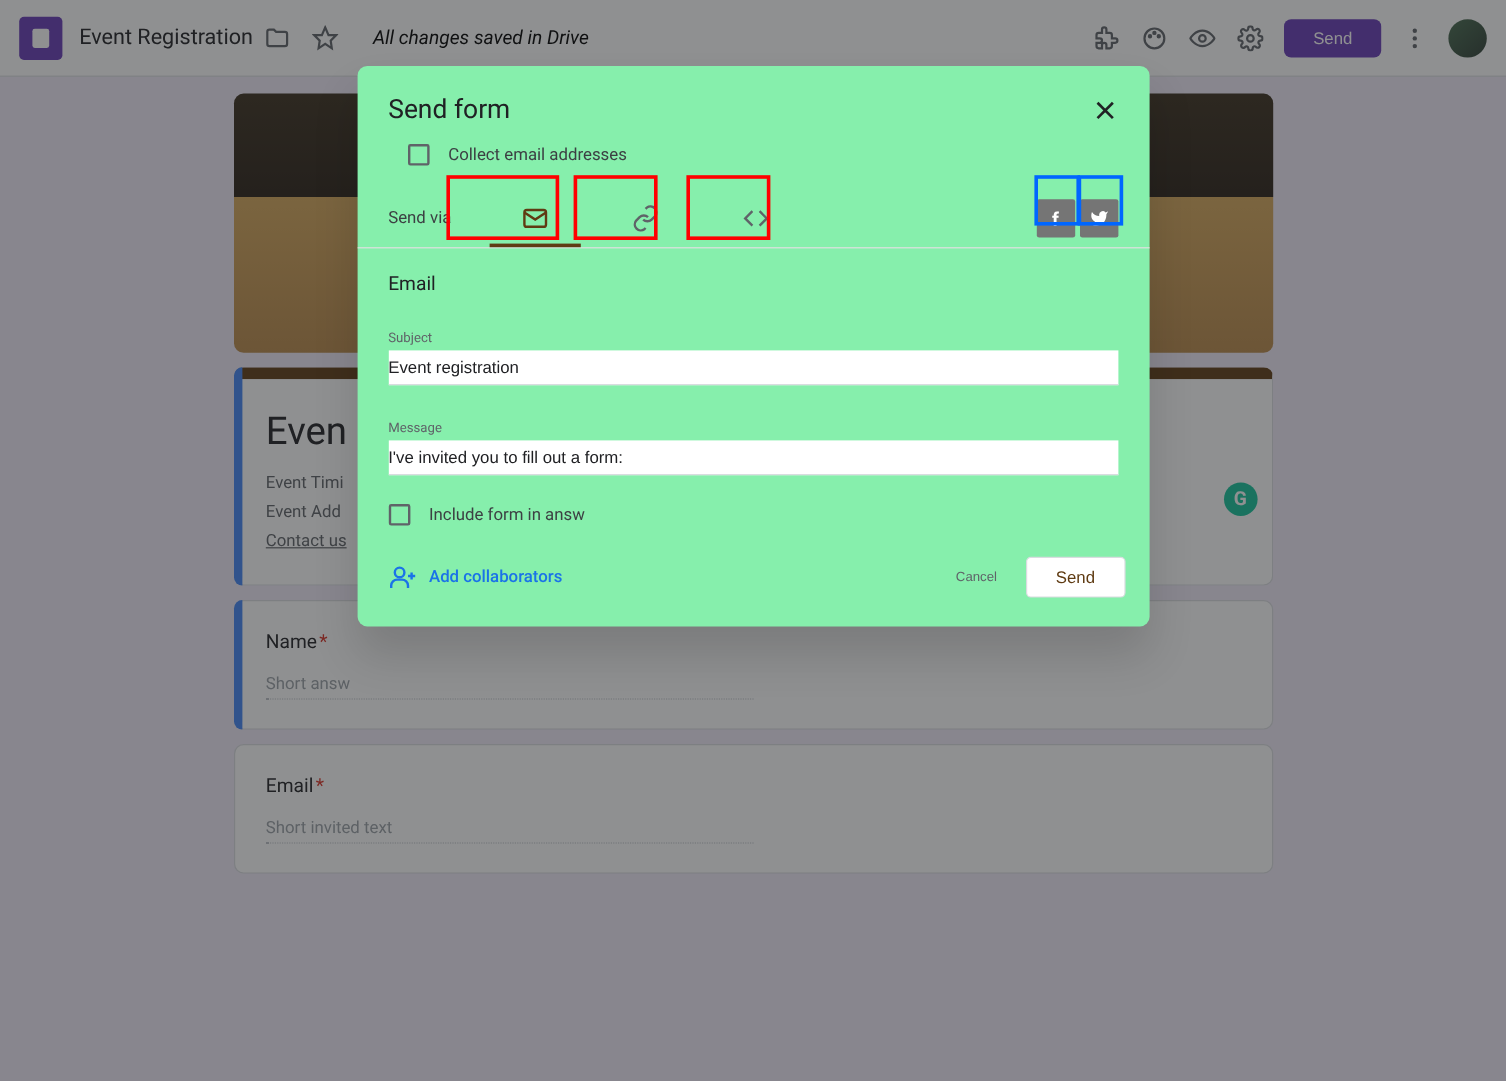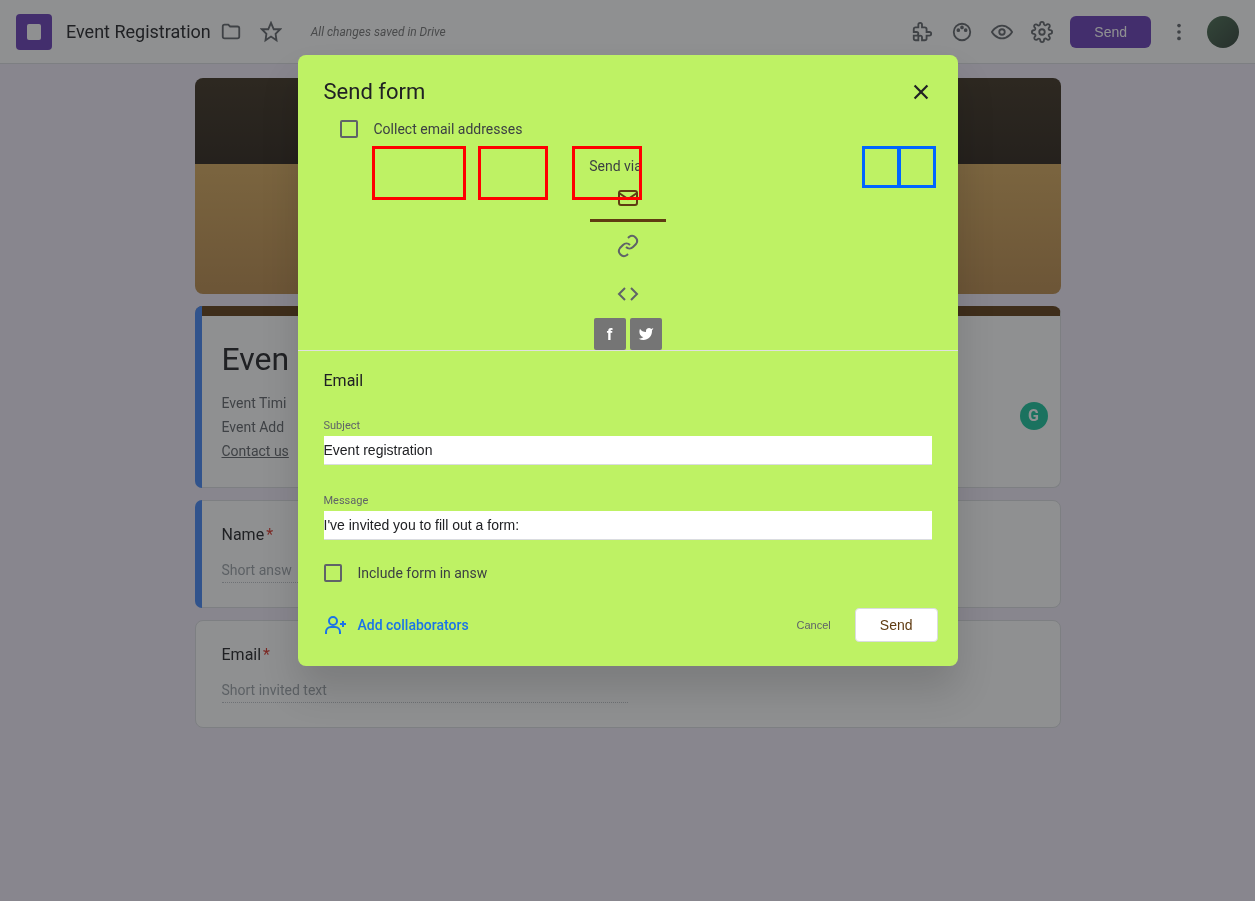--- a/index.html
+++ b/index.html
@@ -32,21 +32,21 @@
   font-size: 18px;
   color: #202124;
   margin-left: 14px;
 }
 .topbar .icon-btn {
   width: 40px; height: 40px; display: flex; align-items: center; justify-content: center;
   color: #5f6368; border-radius: 50%; cursor: pointer;
 }
 .topbar .spacer { flex: 1; }
 .topbar .saved {
-  font-style: italic; color: #737373; font-size: 12px; margin-left: 20px;
+  font-style: italic; color: #000000; font-size: 16px; margin-left: 20px;
 }
 .send-btn {
   background: #673ab7; color: #fff; border: none; border-radius: 6px;
   padding: 8px 24px; font-size: 14px; font-weight: 500; margin: 0 8px;
 }
 .avatar {
   width: 32px; height: 32px; border-radius: 50%;
   background: linear-gradient(135deg,#476b4f,#2e3d34);
   margin-left: 8px;
 }
@@ -78,39 +78,38 @@
   width: 7px; background: #4285f4; border-radius: 8px 0 0 8px;
 }
 .q-title { font-size: 16px; color: #202124; }
 .q-title .req { color: #d93025; margin-left: 2px; }
 .ans-placeholder { margin-top: 18px; font-size: 14px; color: #9aa0a6; border-bottom: 1px dotted #bdc1c6; width: 50%; padding-bottom: 4px;}
 .overlay {
   position: absolute; inset: 0; background: rgba(32,33,36,0.5);
   display: flex; align-items: flex-start; justify-content: center;
 }
 .dialog {
-  width: 660px; background: #bef264; border-radius: 8px;
+  width: 660px; background: #86efac; border-radius: 8px;
   margin-top: 55px; box-shadow: 0 24px 38px rgba(0,0,0,0.14);
   position: relative;
 }
 .dialog-header {
   padding: 24px 26px 8px 26px;
   display: flex; align-items: center; justify-content: space-between;
 }
 .dialog-title { font-size: 22px; color: #202124; }
 .close-x { cursor: pointer; color: #202124; }
 .dlg-section { padding: 8px 42px; }
 .chk-row { display: flex; align-items: center; gap: 16px; font-size: 14px; color: #3c4043; }
 .chk {
   width: 18px; height: 18px; border: 2px solid #5f6368; border-radius: 2px;
 }
 .send-via {
   display: flex; align-items: center; padding: 12px 26px 0 26px;
   border-bottom: 1px solid #e0e0e0;
-  flex-direction: column;
 }
 .send-via-label { font-size: 14px; color: #3c4043; margin-right: 24px; }
 .via-tab {
   width: 92px; height: 48px; display: flex; align-items: center; justify-content: center;
   cursor: pointer; position: relative; color: #5f6368;
 }
 .via-tab.active { color: #5f3b12; }
 .via-tab.active::after {
   content: ""; position: absolute; bottom: 0; left: 8px; right: 8px; height: 3px;
   background: #5f3b12;

